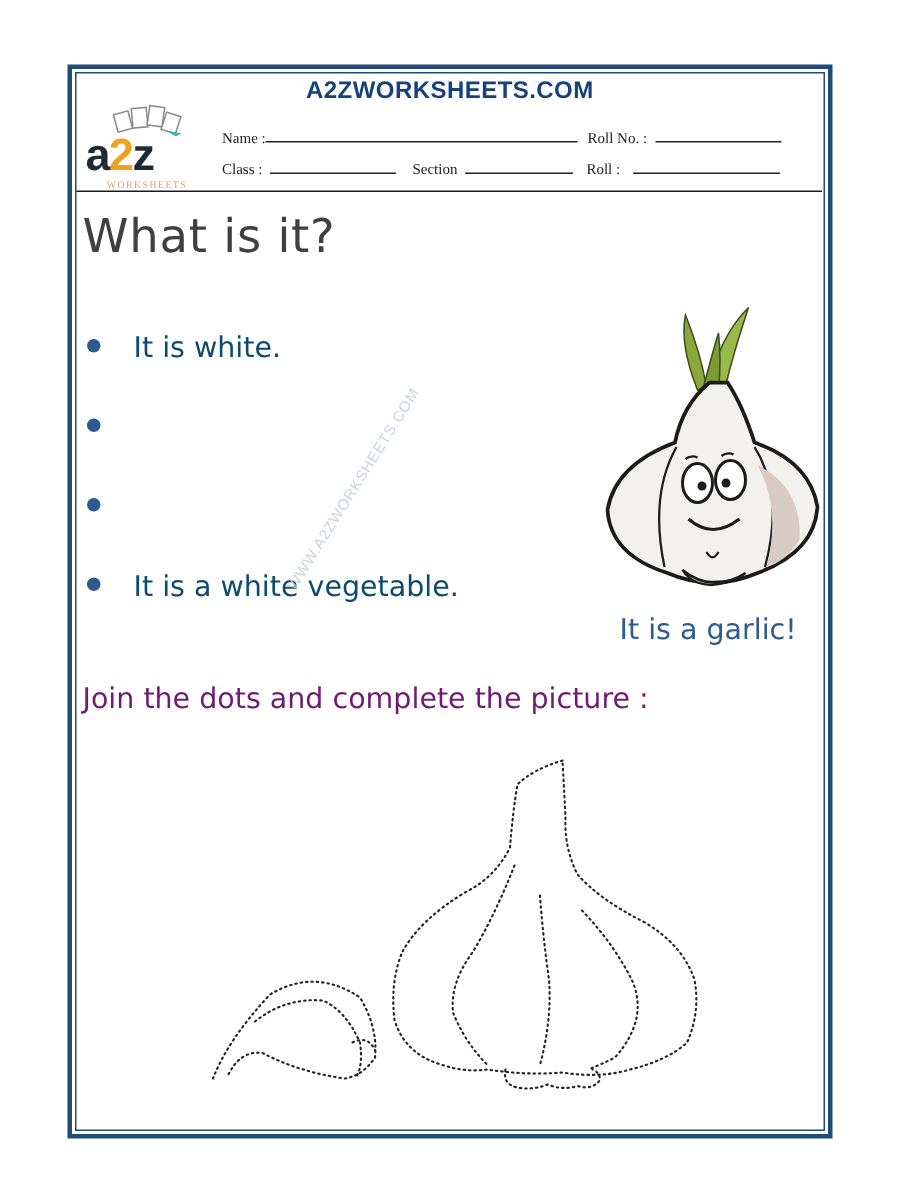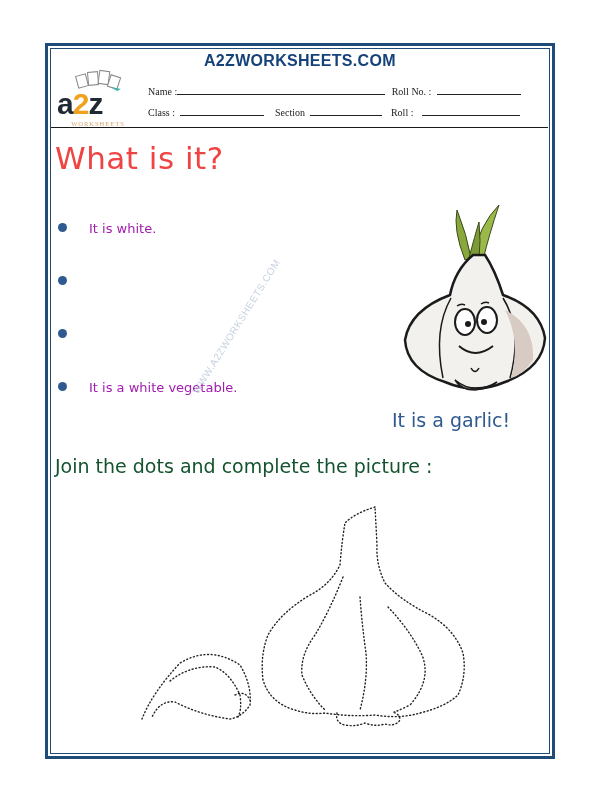--- a/index.html
+++ b/index.html
@@ -25,33 +25,33 @@
 
     .site-title { position: absolute; left: 136px; top: 3px; font-family: "Liberation Sans", sans-serif;
                   font-weight: bold; font-size: 16px; color: #16427a; letter-spacing: 0.3px; margin-left: 17px; }
     .fields { position: absolute; left: 97px; font-family: Liberation Serif, serif;
               font-size: 10px; color: #222; white-space: nowrap; }
     .row1 { top: 36px; }
     .row2 { top: 57px; }
     .blank { display: inline-block; border-bottom: 1px solid #222; height: 9px; vertical-align: baseline; }
 
     .main-title { position: absolute; left: 55px; top: 140px; font-family: "DejaVu Sans", sans-serif;
-                  font-size: 31px; color: #ef4444; letter-spacing: 0.5px; }
+                  font-size: 31px; color: #404040; letter-spacing: 0.5px; }
 
-    .clue { position: absolute; left: 58px; font-family: "DejaVu Sans", sans-serif; font-size: 13px;
-            color: #a21caf; white-space: nowrap; text-align: right; }
+    .clue { position: absolute; left: 58px; font-family: "DejaVu Sans", sans-serif; font-size: 19px;
+            color: #0c4a6e; white-space: nowrap; text-align: right; }
     .bullet { display: inline-block; width: 9px; height: 9px; border-radius: 50%; background: #2f5a8f;
               vertical-align: middle; margin-right: 22px; position: relative; top: -2px; }
 
     .garlic-pic { position: absolute; left: 395px; top: 200px; width: 160px; height: 200px; }
-    .answer { position: absolute; left: 392px; top: 409px; font-family: "DejaVu Sans", sans-serif;
+    .answer { position: absolute; left: 413px; top: 409px; font-family: "DejaVu Sans", sans-serif;
               font-size: 19px; color: #2f5a8f; white-space: nowrap; }
 
     .instruction { position: absolute; left: 55px; top: 455px; font-family: "DejaVu Sans", sans-serif;
-                   font-size: 19px; color: #14532d; white-space: nowrap; }
+                   font-size: 19px; color: #701a75; white-space: nowrap; }
 
     .dots { position: absolute; left: 130px; top: 495px; width: 350px; height: 250px; }
 
     .watermark { position: absolute; left: 190px; top: 390px; font-family: "Liberation Sans", sans-serif;
                  font-size: 10px; color: #c8d3e2; transform: rotate(-58deg); transform-origin: left top;
                  white-space: nowrap; letter-spacing: 0.5px; }
   </style>
 </head>
 <body>
 

